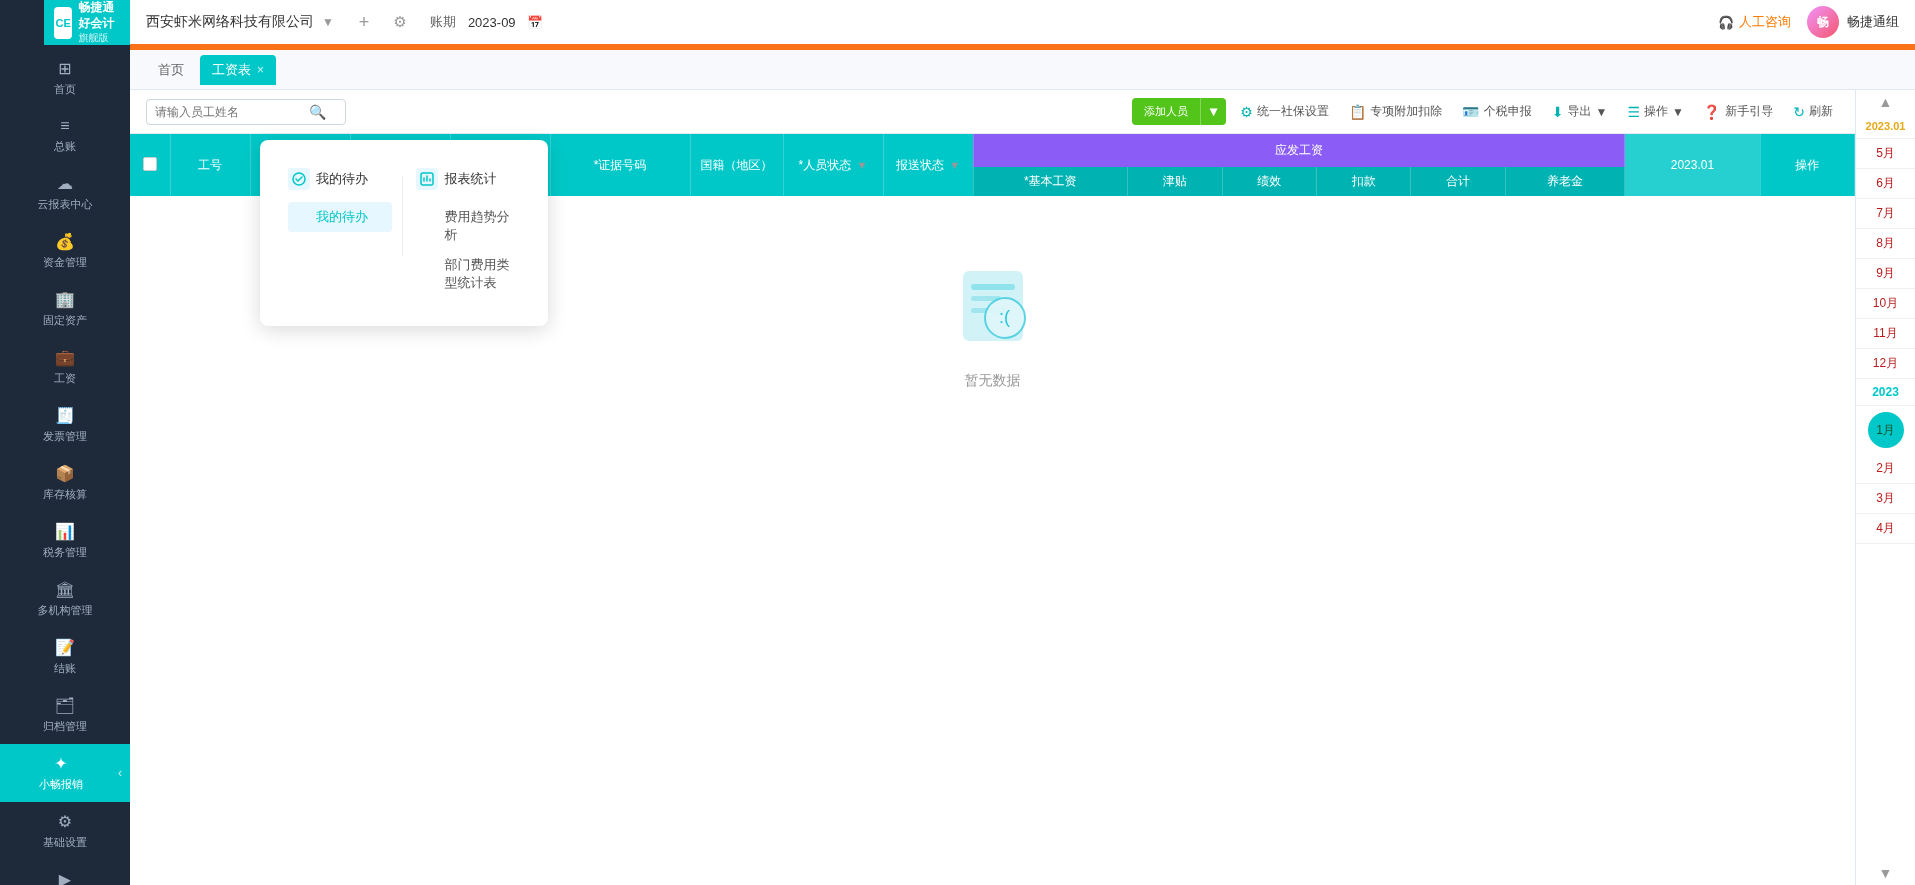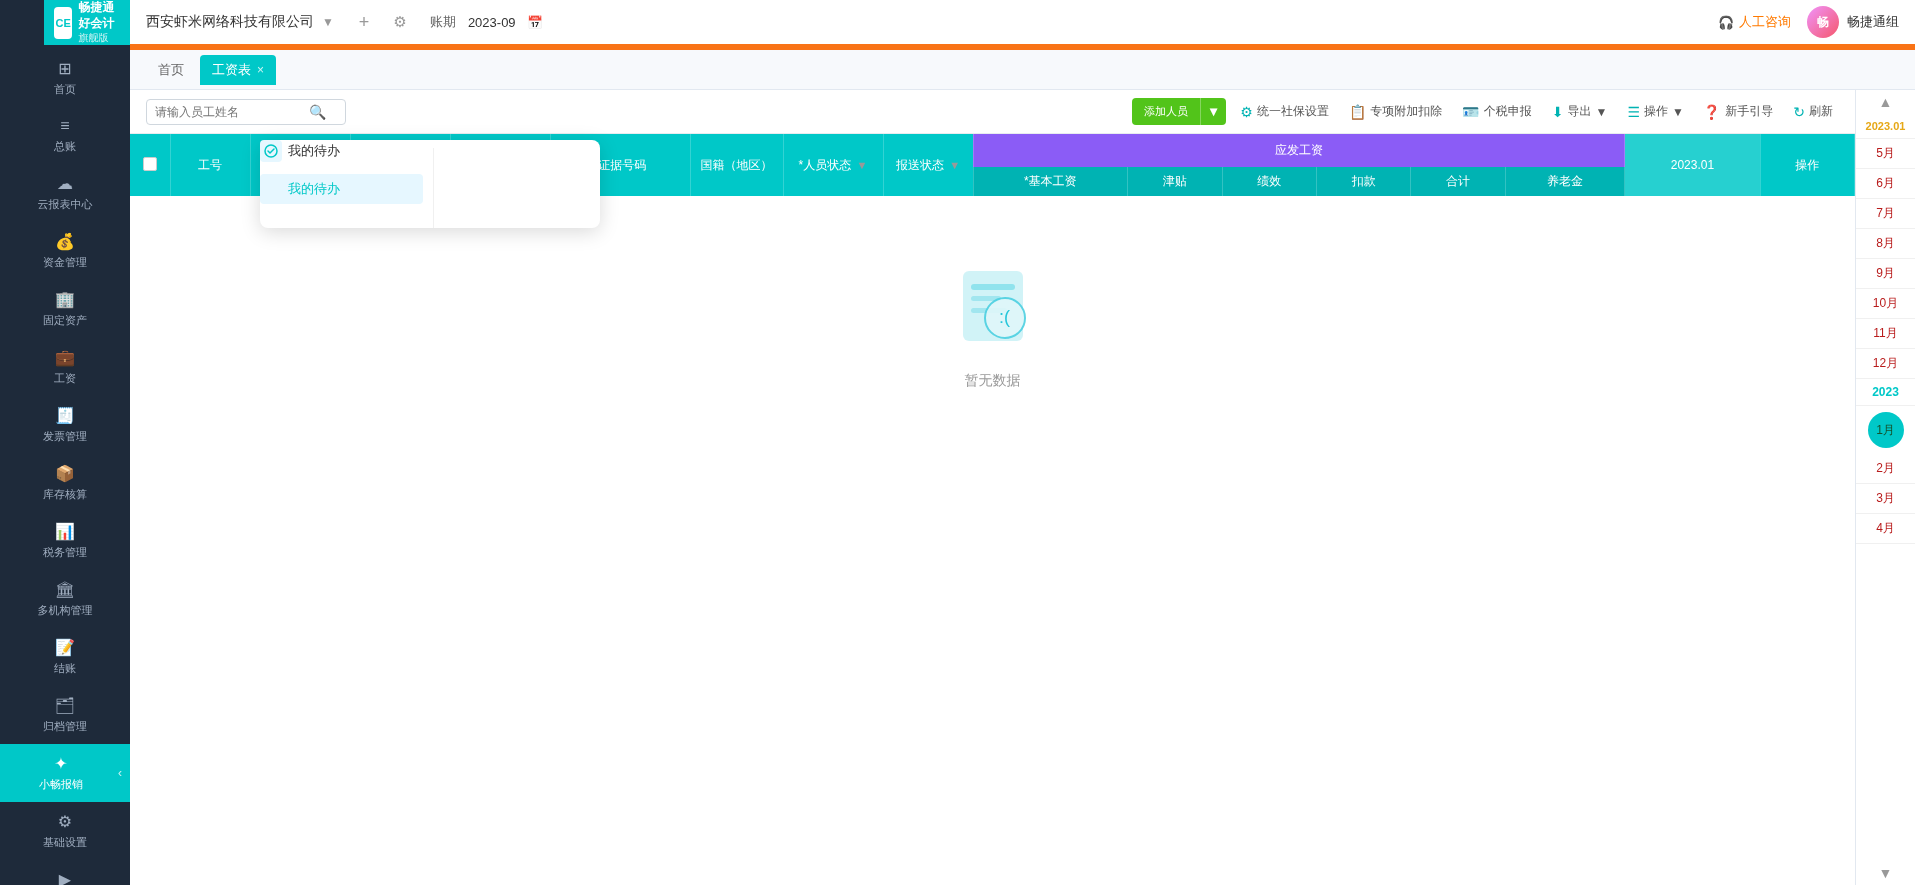--- a/index.html
+++ b/index.html
@@ -359,22 +359,22 @@
       position: absolute;
       left: 130px;
       top: 50px;
       z-index: 100;
       pointer-events: none;
     }
     .popup-menu {
       background: white;
       border-radius: 8px;
       box-shadow: 0 4px 20px rgba(0,0,0,0.15);
-      width: 340px;
-      padding: 0;
+      width: 288px;
+      padding: 28px;
       pointer-events: all;
     }
     .popup-section {
       display: inline-block;
       vertical-align: top;
       width: 48%;
     }
     .popup-section-title {
       display: flex;
       align-items: center;
@@ -677,17 +677,30 @@
                   <path d="M4 7l2 2 4-4" stroke="#00c8c8" stroke-width="1.5" stroke-linecap="round"></path>
                 </svg>
               </div>
               <span>我的待办</span>
             </div>
             <div class="popup-item active">我的待办</div>
           </div>
 
           <div class="popup-divider"></div>
 
+          <div class="popup-section">
+            <div class="popup-section-title">
+              <div class="popup-section-icon">
+                <svg width="14" height="14" viewBox="0 0 14 14" fill="none">
+                  <rect x="1" y="1" width="12" height="12" rx="2" stroke="#00c8c8" stroke-width="1.5" fill="none"></rect>
+                  <path d="M4 9V6M7 9V4M10 9V7" stroke="#00c8c8" stroke-width="1.5" stroke-linecap="round"></path>
+                </svg>
+              </div>
+              <span>报表统计</span>
+            </div>
+            <div class="popup-item">费用趋势分析</div>
+            <div class="popup-item">部门费用类型统计表</div>
+          </div>
         </div>
       </div>
     </div>
   </div>
 </div>
 
 </body></html>

